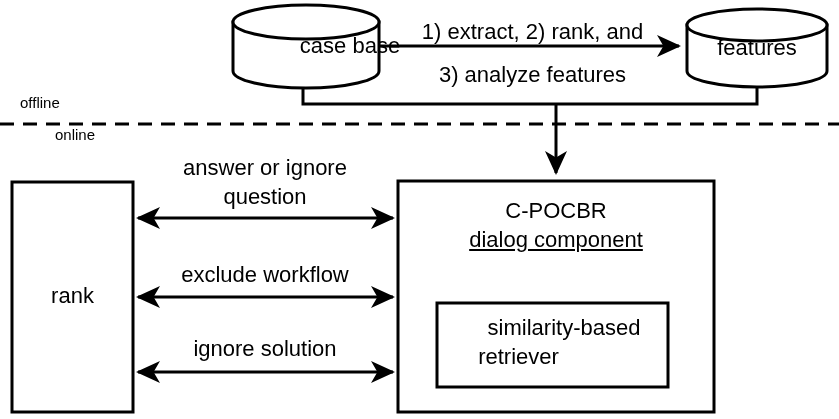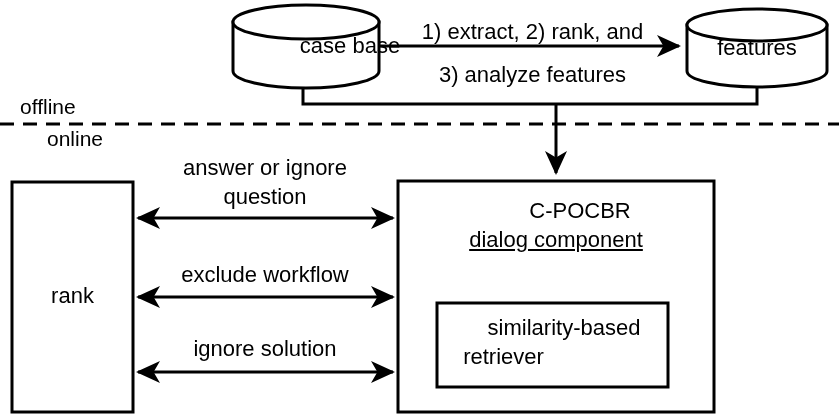--- a/index.html
+++ b/index.html
@@ -21,21 +21,21 @@
     left: 0;
   }
   .lbl {
     position: absolute;
     color: #000000;
     text-align: center;
     line-height: 1.12;
     white-space: nowrap;
     font-family: "Liberation Sans", sans-serif;
   }
-  .lbl-21 { font-size: 21px; }
+  .lbl-21 { font-size: 15px; }
   .lbl-22 { font-size: 22px; }
 </style>
 </head>
 <body>
 
 <div id="canvas">
 
   <svg width="839" height="419" viewBox="0 0 839 419">
     <defs>
       <marker id="arrowFilled" viewBox="0 0 12 12" refX="11" refY="6" markerWidth="8" markerHeight="8" orient="auto-start-reverse">
@@ -85,19 +85,19 @@
 
   <div class="lbl lbl-22" style="left:140px; top:156px; width:250px;">answer or ignore</div>
   <div class="lbl lbl-22" style="left:140px; top:185px; width:250px;">question</div>
 
   <div class="lbl lbl-22" style="left:140px; top:263px; width:250px;text-align:center;">exclude workflow</div>
 
   <div class="lbl lbl-22" style="left:140px; top:337px; width:250px;">ignore solution</div>
 
   <div class="lbl lbl-22" style="left:12px; top:284px; width:121px;">rank</div>
 
-  <div class="lbl lbl-22" style="left:398px; top:199px; width:316px;margin-left:24px;">C-POCBR</div>
+  <div class="lbl lbl-22" style="left:398px; top:199px; width:316px;">C-POCBR</div>
   <div class="lbl lbl-22" style="left:398px; top:228px; width:316px;text-decoration:underline;">dialog component</div>
 
   <div class="lbl lbl-22" style="left:437px; top:316px; width:254px;">similarity-based</div>
-  <div class="lbl lbl-22" style="left:412px; top:345px; width:183px;">retriever</div>
+  <div class="lbl lbl-22" style="left:427px; top:345px; width:183px;">retriever</div>
 
 </div>
 
 </body></html>

